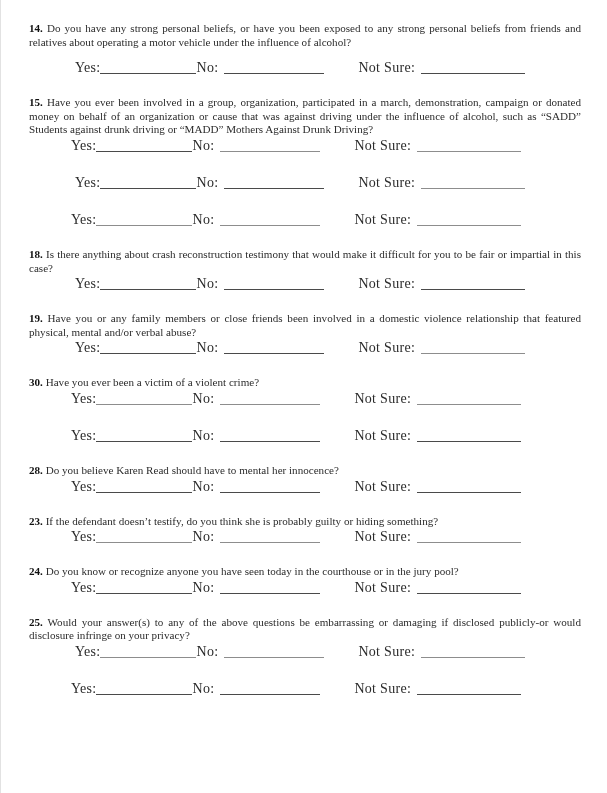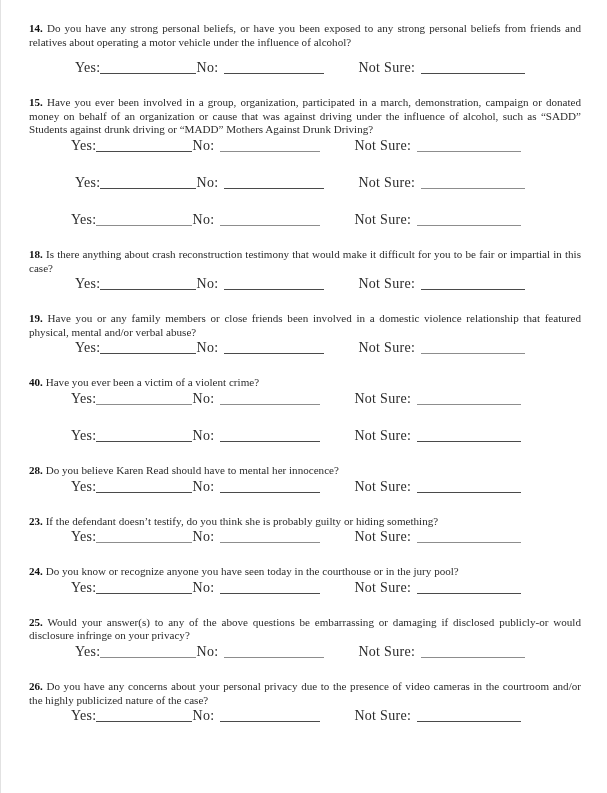--- a/index.html
+++ b/index.html
@@ -132,21 +132,21 @@
     <div class="spacer-xl"></div>
 
     <div class="question-block">
       <p class="q-text"><span class="q-num">19.</span> <span>Have you or any family members or close friends been involved in a domestic violence relationship that featured physical, mental and/or verbal abuse?</span></p>
       <div class="answer-row ans-a"><span class="ans-indent"></span><span class="ans-label">Yes:</span><span class="rule rule-yes"></span><span class="ans-label">No:</span><span class="gap-sm"></span><span class="rule rule-no"></span><span class="gap-md"></span><span class="ans-label">Not Sure:</span><span class="gap-sm"></span><span class="rule rule-sure rule-faint"></span></div>
     </div>
 
     <div class="spacer-xl"></div>
 
     <div class="question-block">
-      <p class="q-text"><span class="q-num">40.</span> <span>Have you ever been a victim of a violent crime?</span></p>
+      <p class="q-text"><span class="q-num">30.</span> <span>Have you ever been a victim of a violent crime?</span></p>
       <div class="answer-row ans-b"><span class="ans-indent"></span><span class="ans-label">Yes:</span><span class="rule rule-yes rule-faint"></span><span class="ans-label">No:</span><span class="gap-sm"></span><span class="rule rule-no rule-faint"></span><span class="gap-md"></span><span class="ans-label">Not Sure:</span><span class="gap-sm"></span><span class="rule rule-sure rule-faint"></span></div>
     </div>
 
     <div class="spacer-xl"></div>
 
     <div class="question-block">
       <div class="answer-row ans-b"><span class="ans-indent"></span><span class="ans-label">Yes:</span><span class="rule rule-yes"></span><span class="ans-label">No:</span><span class="gap-sm"></span><span class="rule rule-no"></span><span class="gap-md"></span><span class="ans-label">Not Sure:</span><span class="gap-sm"></span><span class="rule rule-sure"></span></div>
     </div>
 
     <div class="spacer-xl"></div>
@@ -173,18 +173,17 @@
     <div class="spacer-xl"></div>
 
     <div class="question-block">
       <p class="q-text"><span class="q-num">25.</span> <span>Would your answer(s) to any of the above questions be embarrassing or damaging if disclosed publicly-or would disclosure infringe on your privacy?</span></p>
       <div class="answer-row ans-a"><span class="ans-indent"></span><span class="ans-label">Yes:</span><span class="rule rule-yes rule-faint"></span><span class="ans-label">No:</span><span class="gap-sm"></span><span class="rule rule-no rule-faint"></span><span class="gap-md"></span><span class="ans-label">Not Sure:</span><span class="gap-sm"></span><span class="rule rule-sure rule-faint"></span></div>
     </div>
 
     <div class="spacer-xl"></div>
 
     <div class="question-block">
-      <p class="q-text"><span class="q-num">26.</span> <span>Do you have any concerns about your personal privacy due to the presence of video cameras in the courtroom and/or the highly publicized nature of the case?</span></p>
       <div class="answer-row ans-b"><span class="ans-indent"></span><span class="ans-label">Yes:</span><span class="rule rule-yes"></span><span class="ans-label">No:</span><span class="gap-sm"></span><span class="rule rule-no"></span><span class="gap-md"></span><span class="ans-label">Not Sure:</span><span class="gap-sm"></span><span class="rule rule-sure"></span></div>
     </div>
 
   </div>
 </div>
 
 </body></html>

